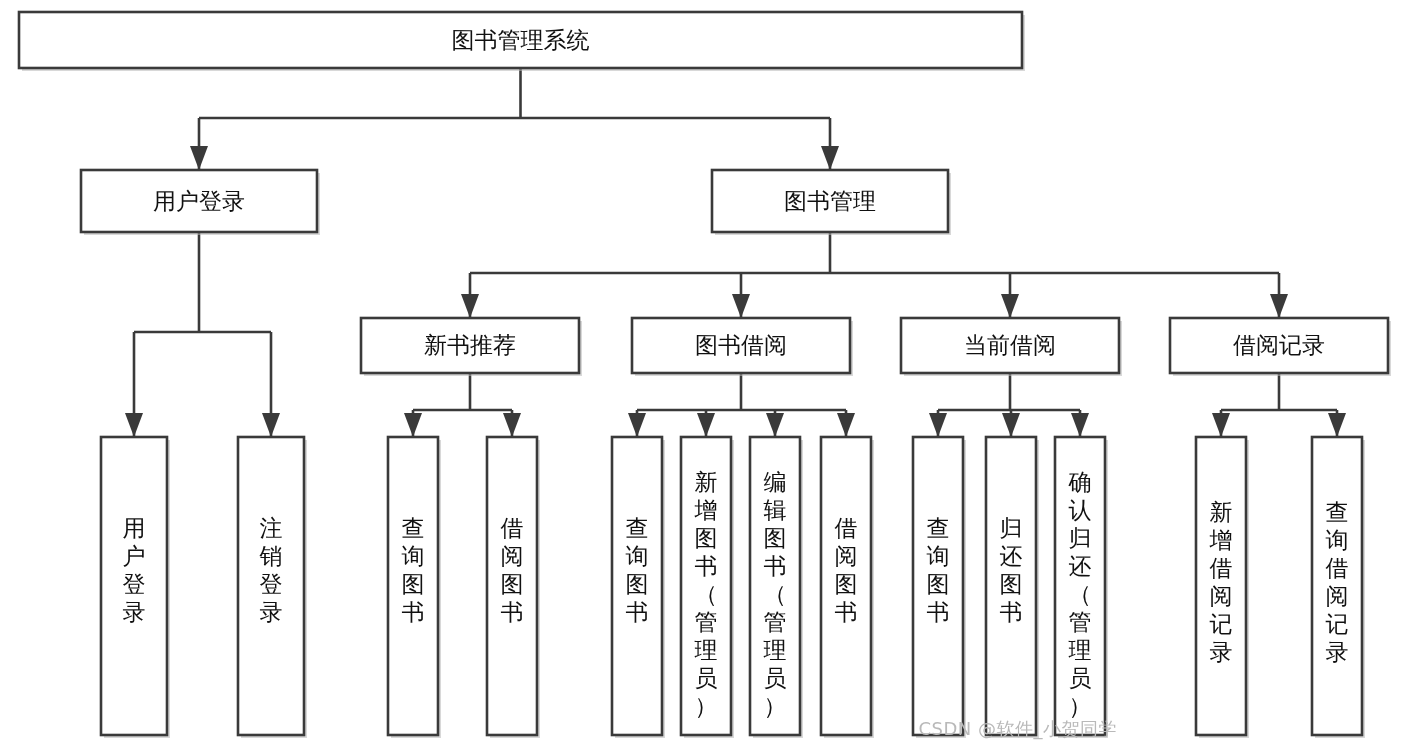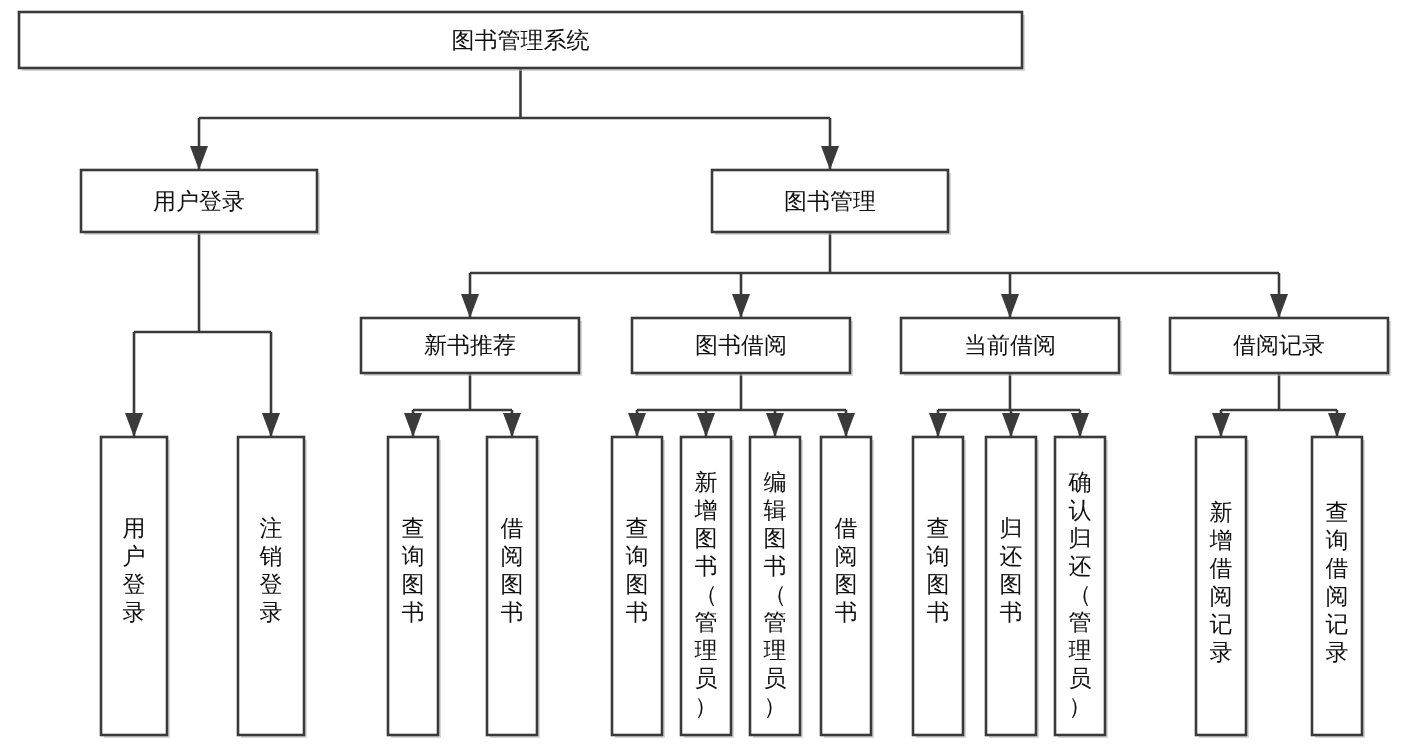--- a/index.html
+++ b/index.html
@@ -286,13 +286,14 @@
           <rect x="1312" y="437" width="50" height="298" class="node-box"></rect>
           <text x="1337" y="513.8" class="node-label-v-char">查</text>
           <text x="1337" y="541.8" class="node-label-v-char">询</text>
           <text x="1337" y="569.8" class="node-label-v-char">借</text>
           <text x="1337" y="597.8" class="node-label-v-char">阅</text>
           <text x="1337" y="625.8" class="node-label-v-char">记</text>
           <text x="1337" y="653.8" class="node-label-v-char">录</text>
         </g>
       </g>
   </svg>
+  <div class="watermark-text">CSDN @软件_小贺同学</div>
 </div>
 
 </body></html>

